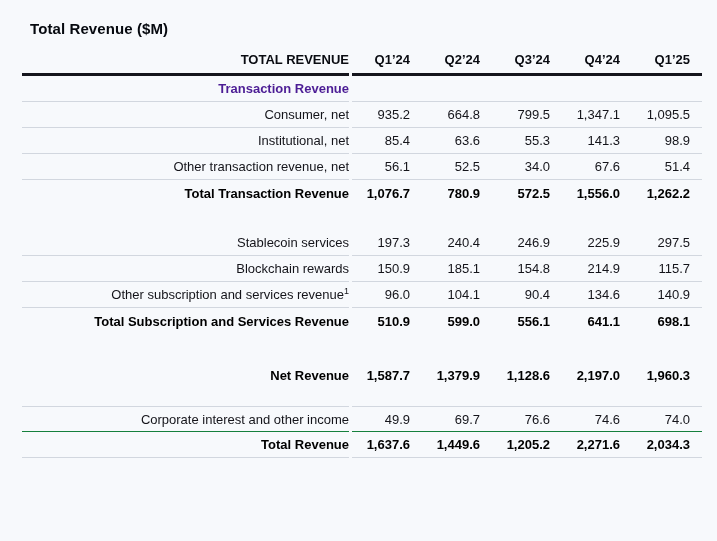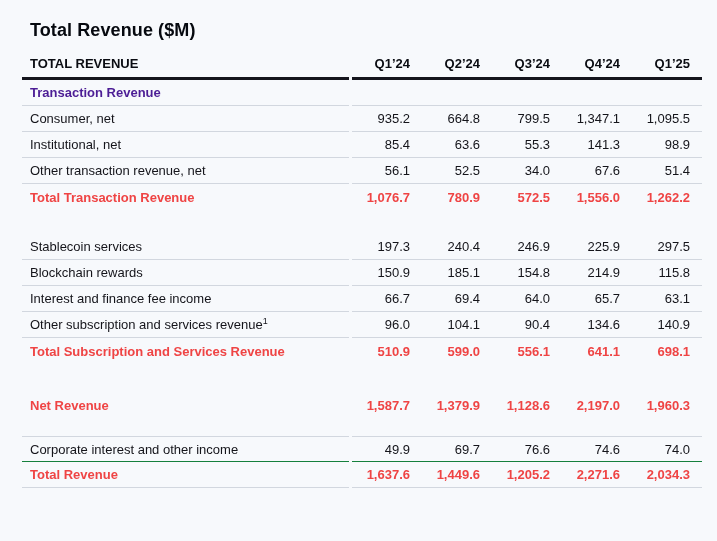--- a/index.html
+++ b/index.html
@@ -12,21 +12,21 @@
   .page {
     position: relative;
     width: 717px;
     height: 541px;
     background: #f7f9fc;
     overflow: hidden;
   }
   .page-title {
     margin: 0;
     padding: 20px 0 0 30px;
-    font-size: 18px;
+    font-size: 15px;
     font-weight: 700;
     color: #06090f;
     letter-spacing: 0.1px;
   }
   table.rev {
     margin: 6px 0 0 22px;
     width: 680px;
     table-layout: fixed;
     border-collapse: separate;
     border-spacing: 0;
@@ -41,33 +41,33 @@
   tr.hdr th { vertical-align: bottom; padding-bottom: 6px; }
 
   th, td {
     margin: 0;
     padding: 0;
     vertical-align: middle;
     font-weight: 400;
     white-space: nowrap;
     overflow: hidden;
   }
-  .label { text-align: left; padding-left: 8px; }
+  .label { text-align: right; padding-left: 8px; }
   .num   { text-align: right; padding-right: 12px; }
   .sp    { padding: 0; }
 
   
   tr.hdr .c { border-bottom: 3px solid #15151d; font-weight: 700; color: #0a0c12; }
 
   
   tr.b .c  { border-bottom: 1px solid #d2d7df; }
   tr.tb .c { border-top: 1px solid #d2d7df; border-bottom: 1px solid #15803d; }
   tr.bb .c { border-bottom: 1px solid #d2d7df; }
 
-  tr.bold td { font-weight: 700; color: #ef4444; }
+  tr.bold td { font-weight: 700; color: #000000; }
   tr.section td { font-weight: 700; color: #4c1d95; }
 
   tr.gap-a { height: 24px; }
   tr.gap-b { height: 28px; }
   tr.gap-c { height: 18px; }
   tr.gap-a td, tr.gap-b td, tr.gap-c td { border: none; }
 
   sup.fn {
     font-size: 9px;
     vertical-align: super;
@@ -168,32 +168,23 @@
       <td class="num c">297.5</td>
     </tr>
 
     <tr class="b">
       <td class="label c">Blockchain rewards</td>
       <td class="sp"></td>
       <td class="num c">150.9</td>
       <td class="num c">185.1</td>
       <td class="num c">154.8</td>
       <td class="num c">214.9</td>
-      <td class="num c">115.8</td>
-    </tr>
-
-    <tr class="b">
-      <td class="label c">Interest and finance fee income</td>
-      <td class="sp"></td>
-      <td class="num c">66.7</td>
-      <td class="num c">69.4</td>
-      <td class="num c">64.0</td>
-      <td class="num c">65.7</td>
-      <td class="num c">63.1</td>
-    </tr>
+      <td class="num c">115.7</td>
+    </tr>
+
 
     <tr class="b">
       <td class="label c">
         <span>Other subscription and services revenue</span><sup class="fn">1</sup>
       </td>
       <td class="sp"></td>
       <td class="num c">96.0</td>
       <td class="num c">104.1</td>
       <td class="num c">90.4</td>
       <td class="num c">134.6</td>

